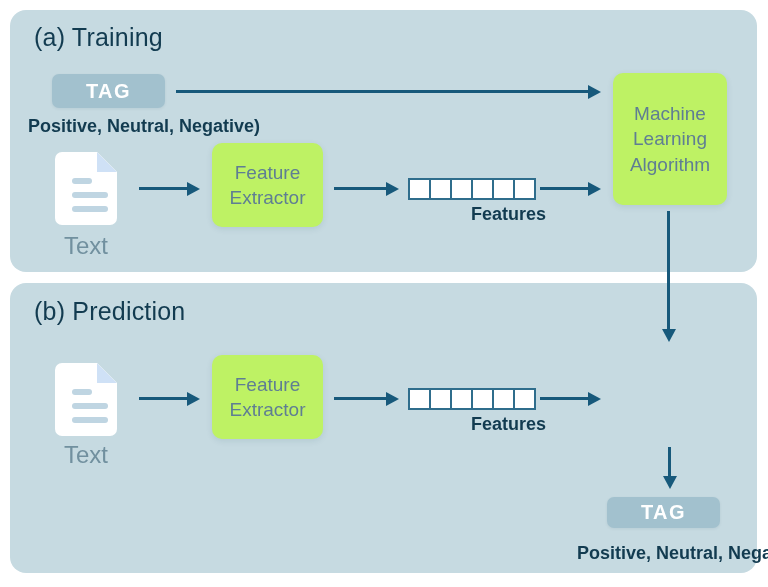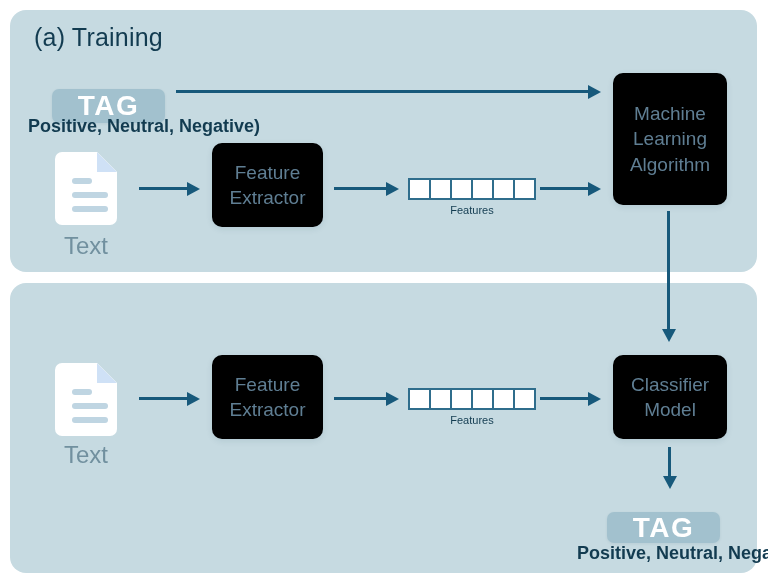--- a/index.html
+++ b/index.html
@@ -8,43 +8,43 @@
 
   .canvas { position:relative; width:768px; height:587px; background:var(--page-bg,#ffffff); overflow:hidden; }
 
   .panel { position:absolute; left:10px; width:747px; background:var(--panel-bg,#c6dae1); border-radius:16px; }
   .panel-a { top:10px; height:262px; }
   .panel-b { top:283px; height:290px; }
 
   .panel-title { position:absolute; font-size:25px; font-weight:500; color:var(--navy,#123b50); letter-spacing:.2px; white-space:nowrap; }
 
   .tag { position:absolute; background:var(--tag-bg,#a2c1ce); border-radius:7px; display:flex; align-items:center; justify-content:center;
-         color:var(--tag-text,#ffffff); font-weight:700; font-size:28px; letter-spacing:1.5px; box-shadow:0 1px 3px rgba(23,64,88,.08);margin-top:15px; }
+         color:var(--tag-text,#ffffff); font-weight:700; font-size:20px; letter-spacing:1.5px; box-shadow:0 1px 3px rgba(23,64,88,.08); }
 
   .caption { position:absolute; font-size:18px; font-weight:600; color:var(--navy,#123b50); white-space:nowrap; }
 
-  .white-box { position:absolute; background:#000000; border-radius:10px; display:flex; align-items:center; justify-content:flex-end;
+  .white-box { position:absolute; background:#bef264; border-radius:10px; display:flex; align-items:center; justify-content:flex-end;
                text-align:center; color:var(--box-text,#5f7e93); font-size:19px; font-weight:500; line-height:1.32;
                padding:6px 8px; box-shadow:0 2px 6px rgba(23,64,88,.10); }
 
   .doc { position:absolute; width:62px; height:73px; background:#ffffff; border-radius:7px;
          clip-path:polygon(0 0, calc(100% - 20px) 0, 100% 20px, 100% 100%, 0 100%); }
   .doc-fold { position:absolute; top:0; right:0; width:20px; height:20px; background:var(--fold,#cfe1f6);
               clip-path:polygon(0 0, 100% 100%, 0 100%); }
   .doc-line { position:absolute; left:17px; height:6px; border-radius:3px; background:var(--doc-line,#bfd5e2); }
   .doc-line.l1 { top:26px; width:20px; }
   .doc-line.l2 { top:40px; width:36px; }
   .doc-line.l3 { top:54px; width:36px; }
 
   .doc-label { position:absolute; width:62px; text-align:center; font-size:24px; font-weight:500; color:var(--muted,#71909f); }
 
   .cells { position:absolute; display:flex; }
   .cell { width:23px; height:22px; background:#ffffff; border:2px solid var(--cell-border,#2f6d8c); }
   .cell + .cell { margin-left:-2px; }
-  .strip-label { position:absolute; width:148px; text-align:center; font-size:11px; font-weight:400; color:var(--navy,#123b50); }
+  .strip-label { position:absolute; width:148px; text-align:right; font-size:18px; font-weight:700; color:var(--navy,#123b50); }
 
   .arrow-h { position:absolute; height:3px; background:var(--arrow,#17597b); }
   .arrow-h::after { content:""; position:absolute; left:100%; top:50%; transform:translateY(-50%);
                     width:0; height:0; border-left:13px solid var(--arrow,#17597b);
                     border-top:7px solid transparent; border-bottom:7px solid transparent; }
   .arrow-v { position:absolute; width:3px; background:var(--arrow,#17597b); z-index:5; }
   .arrow-v::after { content:""; position:absolute; top:100%; left:50%; transform:translateX(-50%);
                     width:0; height:0; border-top:13px solid var(--arrow,#17597b);
                     border-left:7px solid transparent; border-right:7px solid transparent; }
 </style>
@@ -91,20 +91,21 @@
     <div class="strip-label" style="left:388px; top:194px;">Features</div>
 
     <div class="arrow-h" style="left:530px; top:177px; width:48px;"></div>
 
     <div class="white-box" style="left:603px; top:63px; width:114px; height:132px;">
       <span>Machine Learning Algorithm</span>
     </div>
   </section>
 
   <section class="panel panel-b">
+    <h2 class="panel-title" style="left:24px; top:14px;">(b) Prediction</h2>
 
     <div class="doc" style="left:45px; top:80px;">
       <div class="doc-fold"></div>
       <div class="doc-line l1"></div>
       <div class="doc-line l2"></div>
       <div class="doc-line l3"></div>
     </div>
     <div class="doc-label" style="left:45px; top:158px;">Text</div>
 
     <div class="arrow-h" style="left:129px; top:114px; width:48px;"></div>
@@ -120,23 +121,20 @@
       <div class="cell"></div>
       <div class="cell"></div>
       <div class="cell"></div>
       <div class="cell"></div>
       <div class="cell"></div>
     </div>
     <div class="strip-label" style="left:388px; top:131px;">Features</div>
 
     <div class="arrow-h" style="left:530px; top:114px; width:48px;"></div>
 
-    <div class="white-box" style="left:603px; top:72px; width:114px; height:84px;">
-      <span>Classifier Model</span>
-    </div>
 
     <div class="arrow-v" style="left:658px; top:164px; height:29px;"></div>
 
     <div class="tag" style="left:597px; top:214px; width:113px; height:31px;">
       <span>TAG</span>
     </div>
 
     <div class="caption" style="left:567px; top:260px;">Positive, Neutral, Negative)</div>
   </section>
 

